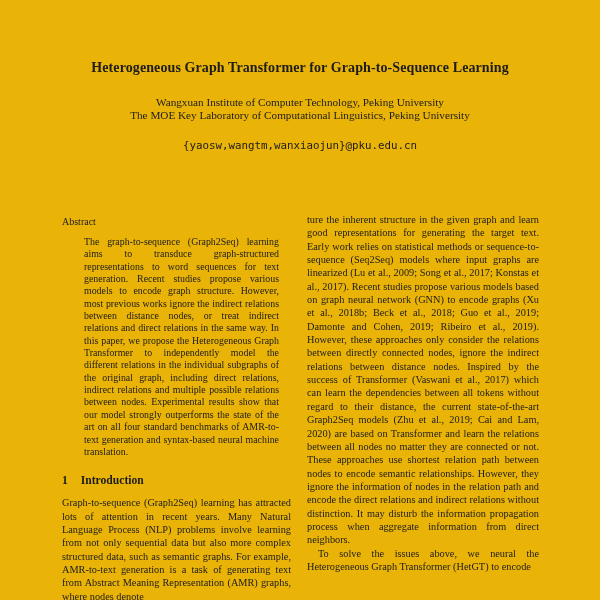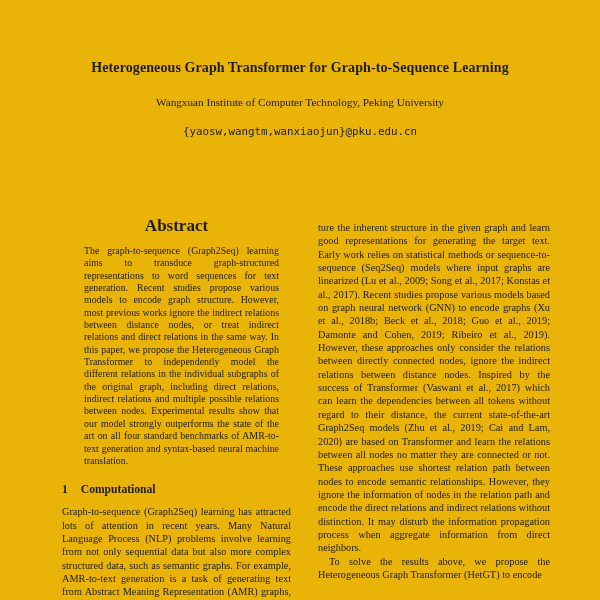--- a/index.html
+++ b/index.html
@@ -33,47 +33,46 @@
   }
   .authors {
     font-size: 11.6px;
     font-weight: 700;
     line-height: 13px;
     margin: 0;
   }
   .affil {
     font-size: 11.2px;
     line-height: 13.4px;
-    margin: 16px;
+    margin: 0;
   }
   .email {
     font-family: "DejaVu Sans Mono", "Liberation Mono", monospace;
     font-size: 10.8px;
     line-height: 14px;
-    margin-top: 0;
+    margin-top: 16px;
     letter-spacing: 0;
   }
   
   .col-left {
     position: absolute;
     left: 62px;
     top: 216px;
     width: 229px;
   }
   .col-right {
     position: absolute;
     left: 307px;
-    top: 221px;
+    top: 213px;
     width: 232px;
-    margin-left: 11px;
   }
   .abstract-heading {
-    text-align: center;
-    font-weight: 700;
-    font-size: 17px;
+    text-align: left;
+    font-weight: 400;
+    font-size: 10px;
     margin: 0 0 9px 0;
   }
   .abstract-body {
     font-size: 9.9px;
     line-height: 12.35px;
     text-align: justify;
     margin: 8px;
     padding: 0 4px 0 14px;
     hyphens: auto;
     -webkit-hyphens: auto;
@@ -100,30 +99,31 @@
   }
 </style>
 </head>
 <body>
 
 <div class="page">
 
   <div class="header">
     <h1 class="title">Heterogeneous Graph Transformer for Graph-to-Sequence Learning</h1>
     <div class="affil">Wangxuan Institute of Computer Technology, Peking University</div>
+    <div class="affil">The MOE Key Laboratory of Computational Linguistics, Peking University</div>
     <div class="email">{yaosw,wangtm,wanxiaojun}@pku.edu.cn</div>
   </div>
 
   <div class="col-left">
     <div class="abstract-heading">Abstract</div>
     <p class="abstract-body">The graph-to-sequence (Graph2Seq) learning aims to transduce graph-structured representations to word sequences for text generation. Recent studies propose various models to encode graph structure. However, most previous works ignore the indirect relations between distance nodes, or treat indirect relations and direct relations in the same way. In this paper, we propose the Heterogeneous Graph Transformer to independently model the different relations in the individual subgraphs of the original graph, including direct relations, indirect relations and multiple possible relations between nodes. Experimental results show that our model strongly outperforms the state of the art on all four standard benchmarks of AMR-to-text generation and syntax-based neural machine translation.</p>
     <div class="section-heading">
-      <span class="sec-num">1</span><span class="sec-title">Computational</span>
+      <span class="sec-num">1</span><span class="sec-title">Introduction</span>
     </div>
     <p class="body-text">Graph-to-sequence (Graph2Seq) learning has attracted lots of attention in recent years. Many Natural Language Process (NLP) problems involve learning from not only sequential data but also more complex structured data, such as semantic graphs. For example, AMR-to-text generation is a task of generating text from Abstract Meaning Representation (AMR) graphs, where nodes denote</p>
   </div>
 
   <div class="col-right">
     <p class="body-text">ture the inherent structure in the given graph and learn good representations for generating the target text. Early work relies on statistical methods or sequence-to-sequence (Seq2Seq) models where input graphs are linearized (Lu et al., 2009; Song et al., 2017; Konstas et al., 2017). Recent studies propose various models based on graph neural network (GNN) to encode graphs (Xu et al., 2018b; Beck et al., 2018; Guo et al., 2019; Damonte and Cohen, 2019; Ribeiro et al., 2019). However, these approaches only consider the relations between directly connected nodes, ignore the indirect relations between distance nodes. Inspired by the success of Transformer (Vaswani et al., 2017) which can learn the dependencies between all tokens without regard to their distance, the current state-of-the-art Graph2Seq models (Zhu et al., 2019; Cai and Lam, 2020) are based on Transformer and learn the relations between all nodes no matter they are connected or not. These approaches use shortest relation path between nodes to encode semantic relationships. However, they ignore the information of nodes in the relation path and encode the direct relations and indirect relations without distinction. It may disturb the information propagation process when aggregate information from direct neighbors.</p>
-    <p class="body-text indent">To solve the results above, we propose the Heterogeneous Graph Transformer (HetGT) to encode</p>
+    <p class="body-text indent">To solve the issues above, we neural the Heterogeneous Graph Transformer (HetGT) to encode</p>
   </div>
 
 </div>
 
 </body></html>

